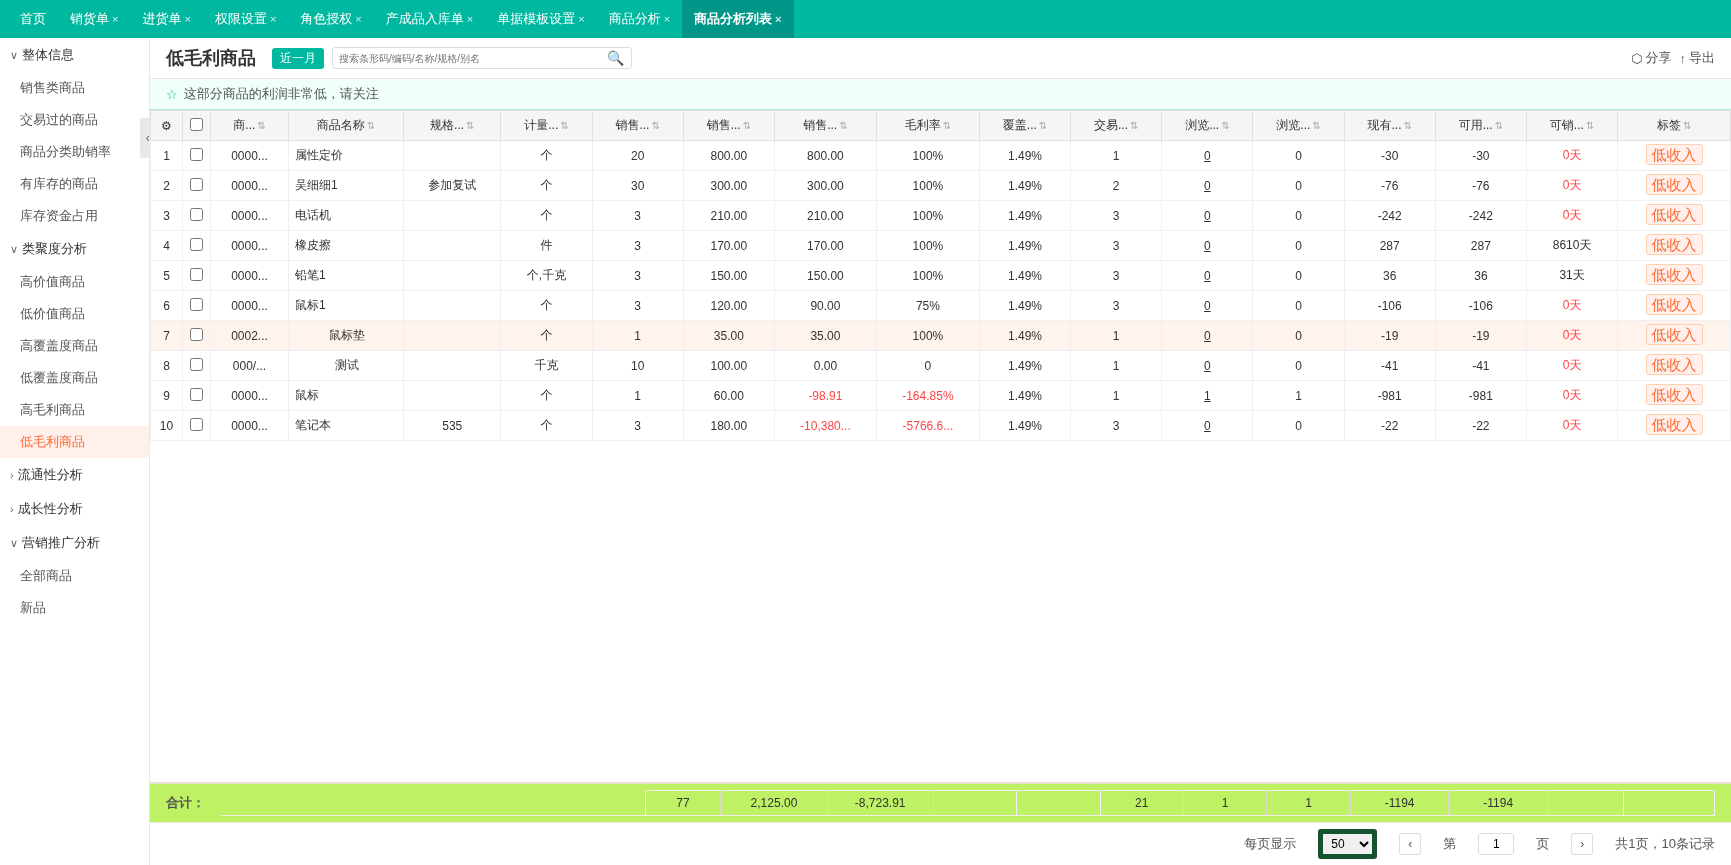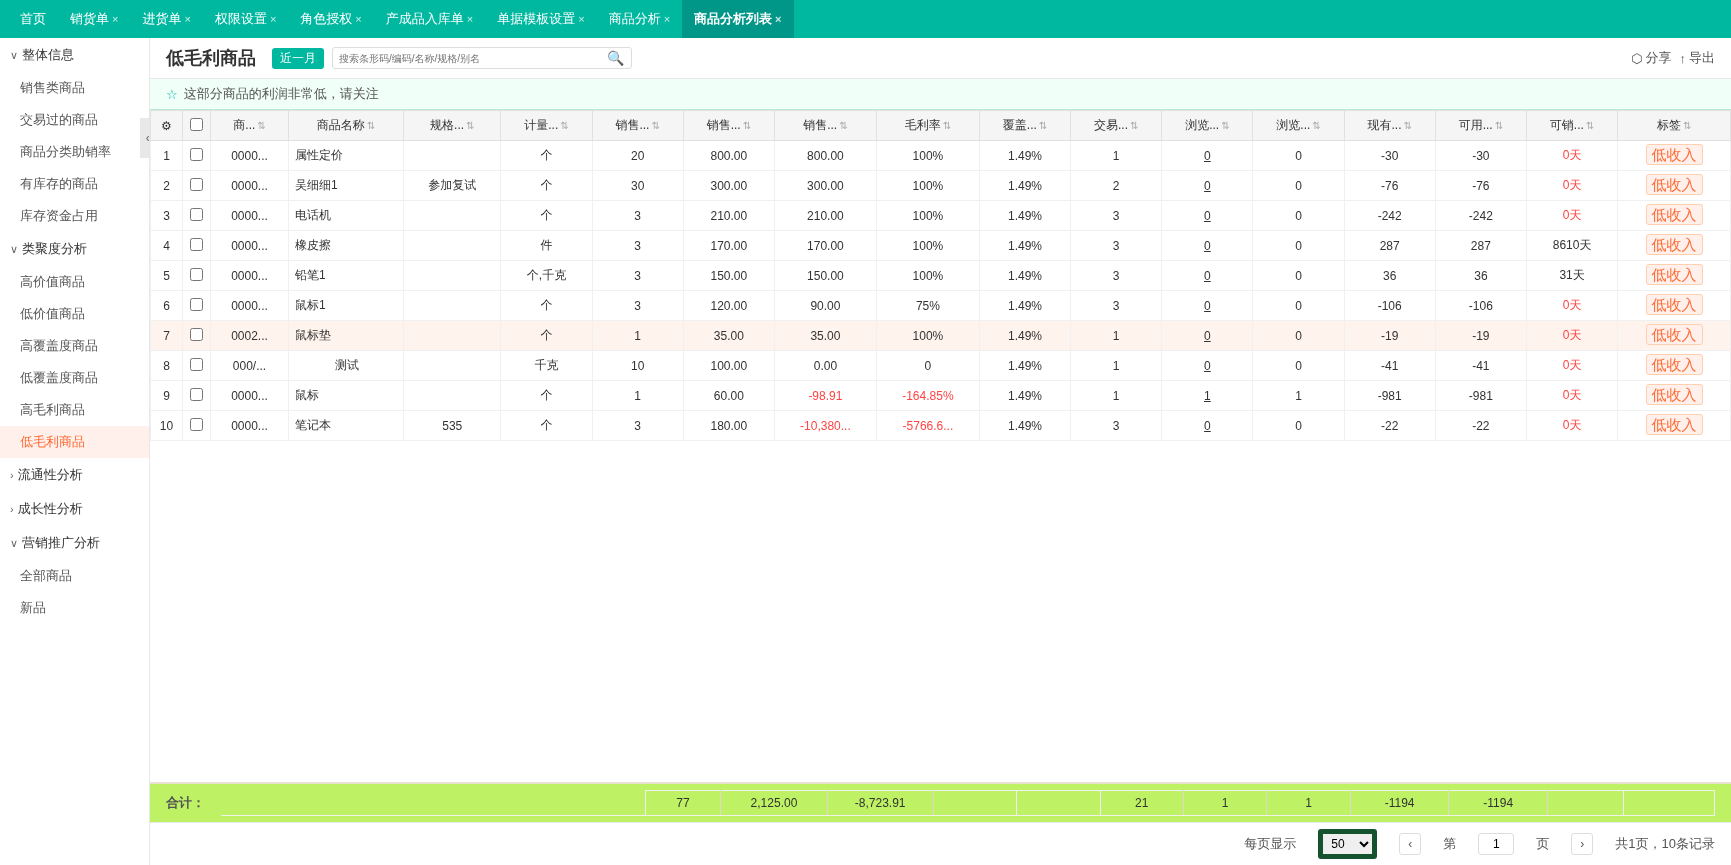--- a/index.html
+++ b/index.html
@@ -504,21 +504,21 @@
       <td>0</td>
       <td>-106</td>
       <td>-106</td>
       <td class="red-text">0天</td>
       <td><span class="tag-label">低收入</span></td>
     </tr>
               <tr class="highlighted">
       <td>7</td>
       <td><input type="checkbox" style=""></td>
       <td>0002...</td>
-      <td style="text-align:left; padding-left:6px;margin-top:24px;">鼠标垫</td>
+      <td style="text-align:center; padding-left:6px;margin-top:24px;">鼠标垫</td>
       <td></td>
       <td>个</td>
       <td>1</td>
       <td>35.00</td>
       <td class="">35.00</td>
       <td class="">100%</td>
       <td>1.49%</td>
       <td>1</td>
       <td class="underline">0</td>
       <td>0</td>

